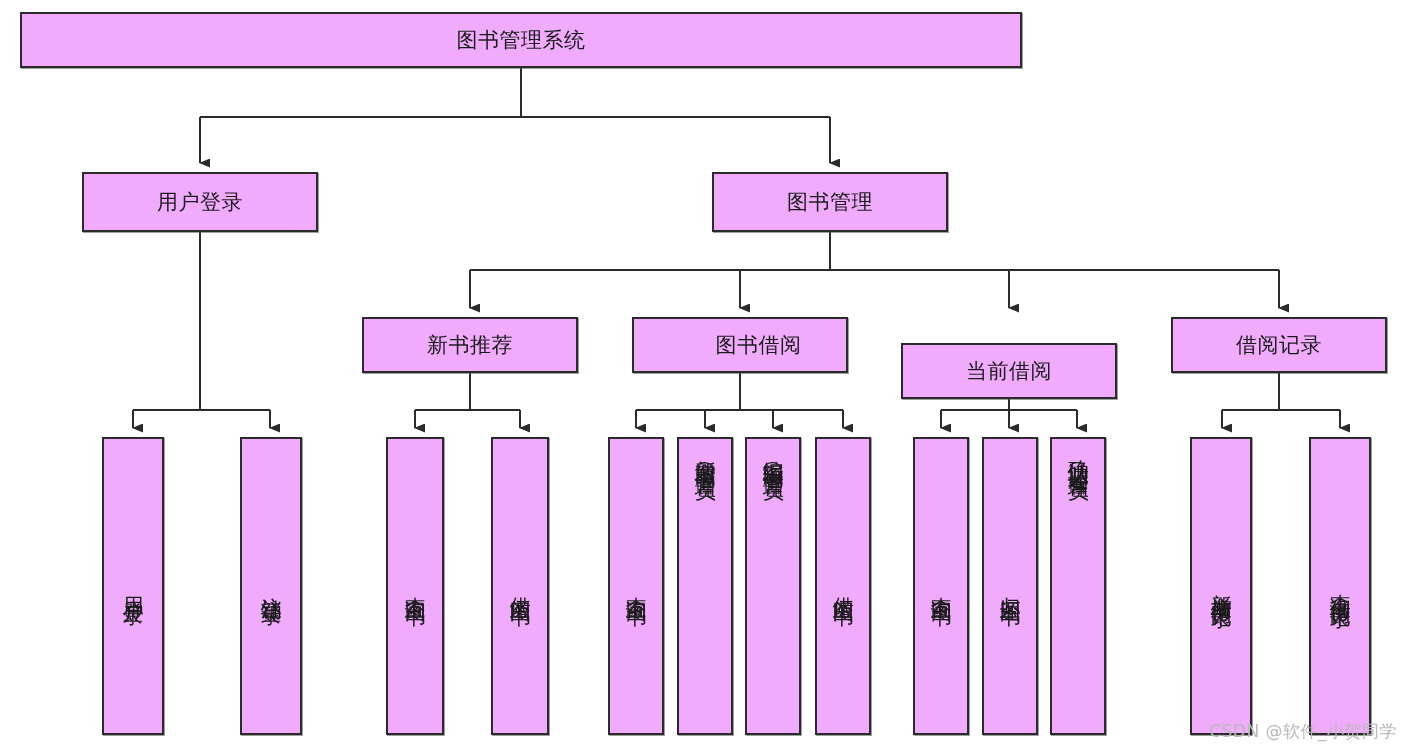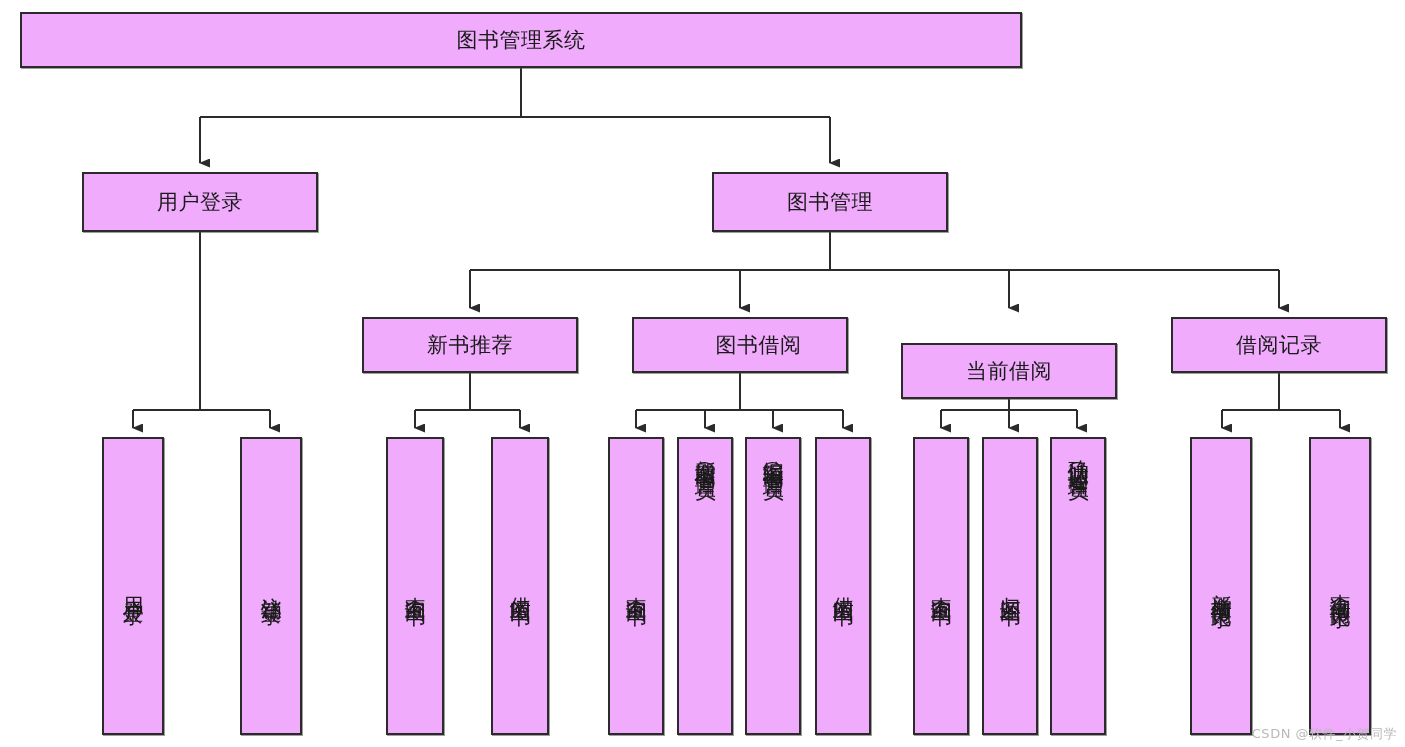--- a/index.html
+++ b/index.html
@@ -69,21 +69,21 @@
     padding-top: 4px;
   }
   .node.vert.mid-text {
     align-items: center;
     padding-top: 0;
   }
   #watermark {
     position: absolute;
     right: 8px;
     bottom: 4px;
-    font-size: 13px;
+    font-size: 17px;
     color: #b9b9b9;
     letter-spacing: 0.5px;
     white-space: nowrap;
     user-select: none;
   }
 </style>
 </head>
 <body>
 
 <div id="diagram-root">

